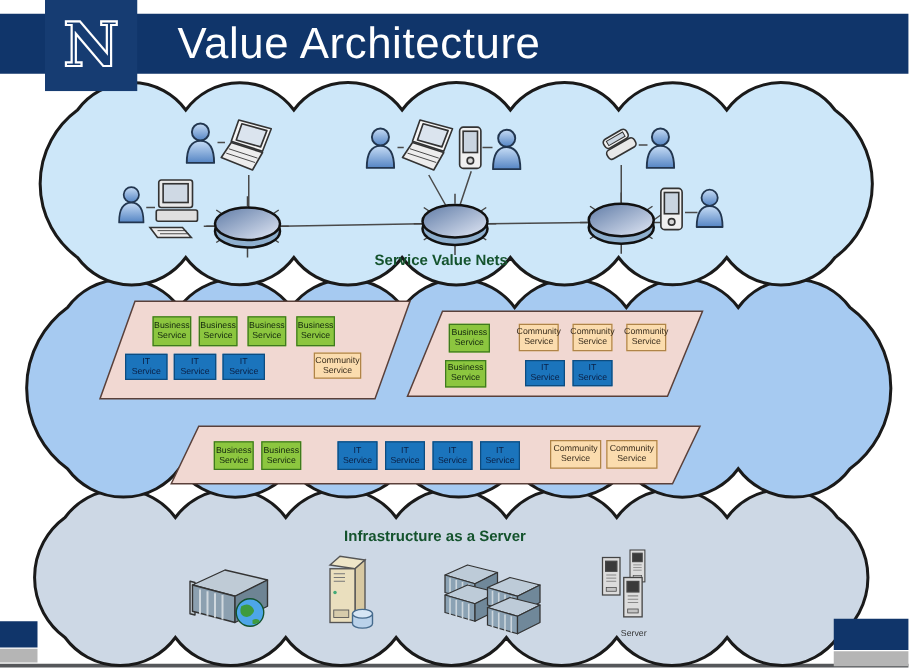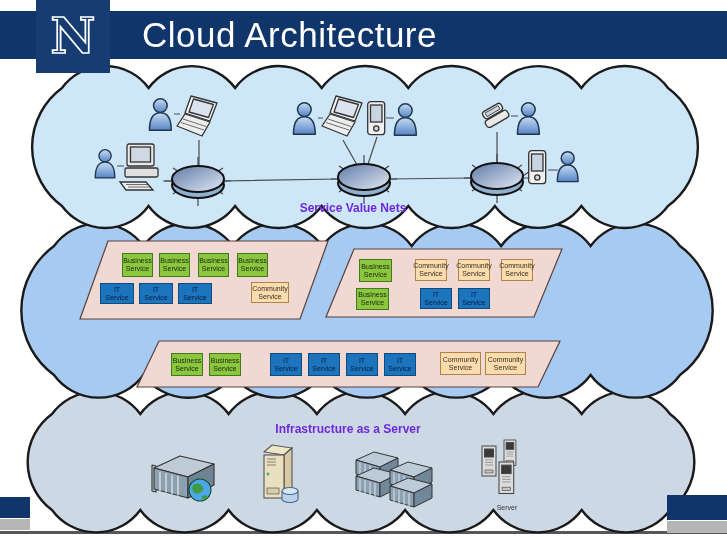--- a/index.html
+++ b/index.html
@@ -6,21 +6,21 @@
   .slide{position:relative;width:727px;height:537px;background:#ffffff;overflow:hidden;
          font-family:"Liberation Sans",sans-serif;}
   
   .band{position:absolute;left:0;top:11px;width:727px;height:48px;z-index:5;}
   .logo{position:absolute;left:36px;top:0;width:74px;height:73px;z-index:6;}
   .title{position:absolute;left:142px;top:11px;height:48px;line-height:47px;z-index:7;
          color:#ffffff;font-size:35px;letter-spacing:.5px;}
   
   #canvas{position:absolute;left:0;top:0;z-index:1;}
   
-  .cloudlabel{position:absolute;z-index:3;font-weight:bold;font-size:12px;color:#6d28d9;
+  .cloudlabel{position:absolute;z-index:3;font-weight:bold;font-size:12px;color:#14532d;
               text-align:center;}
   .caption{position:absolute;z-index:3;font-size:7px;color:#333;text-align:center;}
   
   .svcbox{position:absolute;z-index:3;display:flex;align-items:center;justify-content:center;
           text-align:center;font-size:7px;line-height:1.1;border:1px solid #333;
           white-space:pre-line;box-sizing:border-box;}
   
   .f-navy{position:absolute;z-index:2;}
   .f-gray{position:absolute;z-index:2;background:#b5b5b5;}
   .f-rule{position:absolute;left:0;top:531px;width:727px;height:3px;background:#55575a;z-index:0;}
@@ -165,21 +165,21 @@
     <use href="#i-tower" transform="translate(256,444)"></use>
     <use href="#i-rackstack" transform="translate(356,442)"></use>
     <use href="#i-towertrio" transform="translate(478,438)"></use>
   </svg>
 
   <div class="cloudlabel" style="left:268px;top:201px;width:170px;">Service Value Nets</div>
   <div class="cloudlabel" style="left:253px;top:422px;width:190px;">Infrastructure as a Server</div>
   <div class="caption" style="left:478px;top:504px;width:58px;">Server</div>
 
   <div class="band" style="background: rgb(16, 53, 106);"></div>
-  <div class="title">Cloud Architecture</div>
+  <div class="title">Value Architecture</div>
   <div class="logo">
     <svg width="74" height="73" viewBox="0 0 74 73">
       <rect id="logo-bg" x="0" y="0" width="74" height="73" fill="#163C72"></rect>
       <text x="37" y="53" text-anchor="middle" font-family="DejaVu Serif, serif" font-size="49" font-weight="bold" fill="none" stroke="#ffffff" stroke-width="1.7">N</text>
     </svg>
   </div>
 
   <div class="f-navy" style="left: 0px; top: 497px; width: 30px; height: 21px; background: rgb(16, 53, 106);"></div>
   <div class="f-gray" style="left:0;top:519px;width:30px;height:11px;"></div>
   <div class="f-navy" style="left: 667px; top: 495px; width: 60px; height: 25px; background: rgb(16, 53, 106);"></div>

